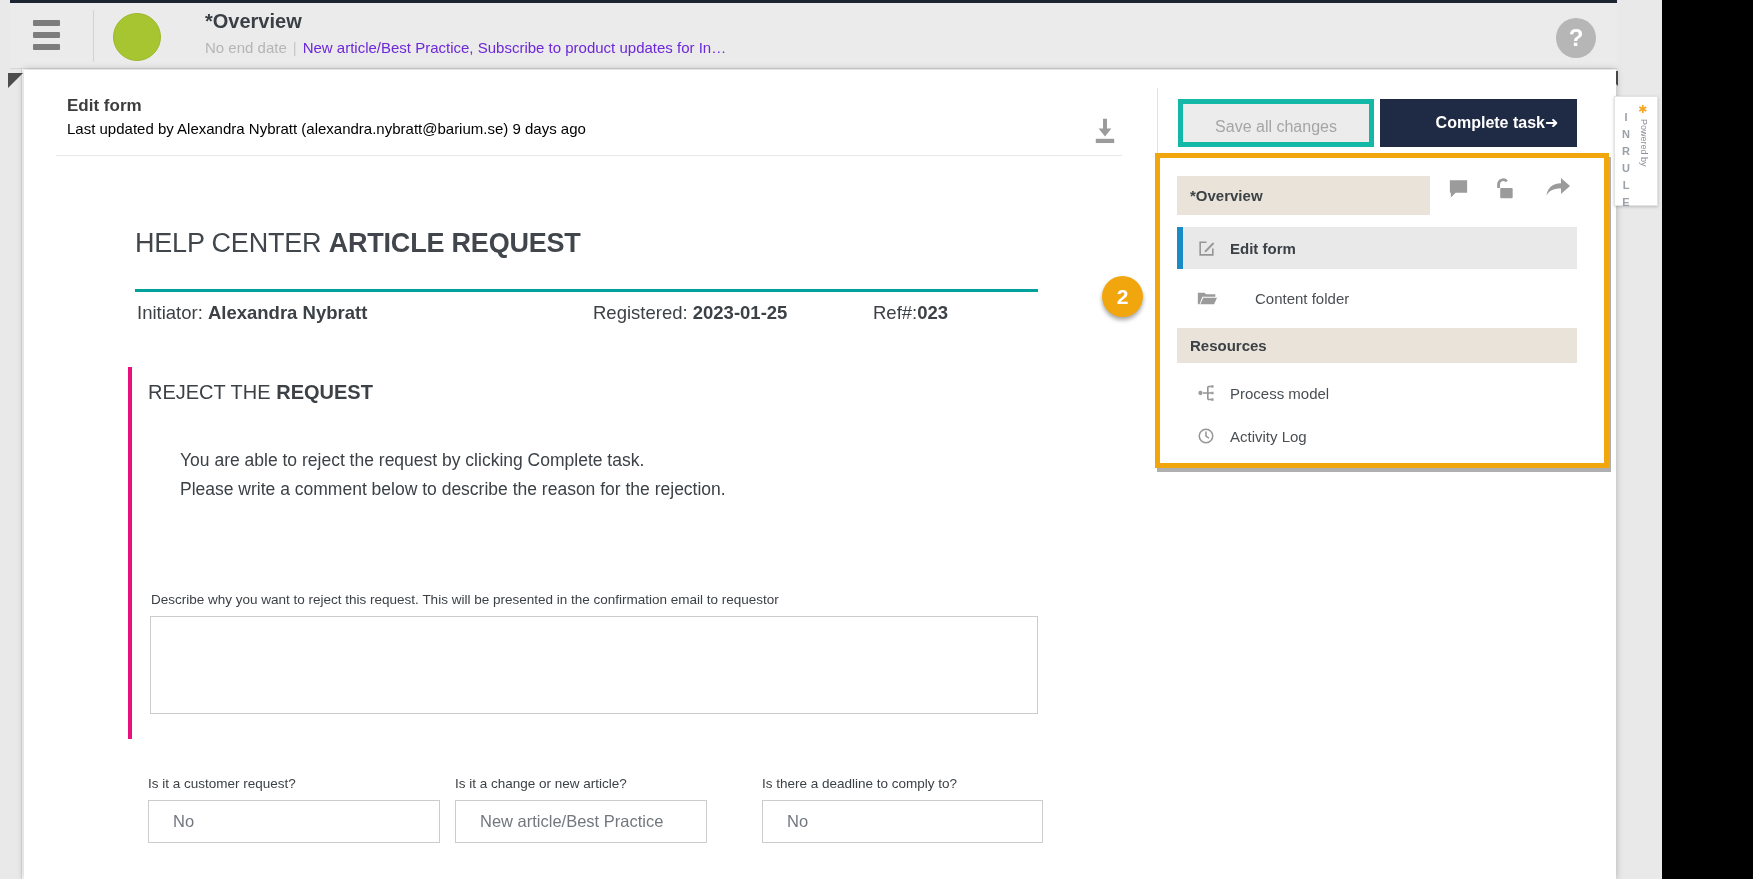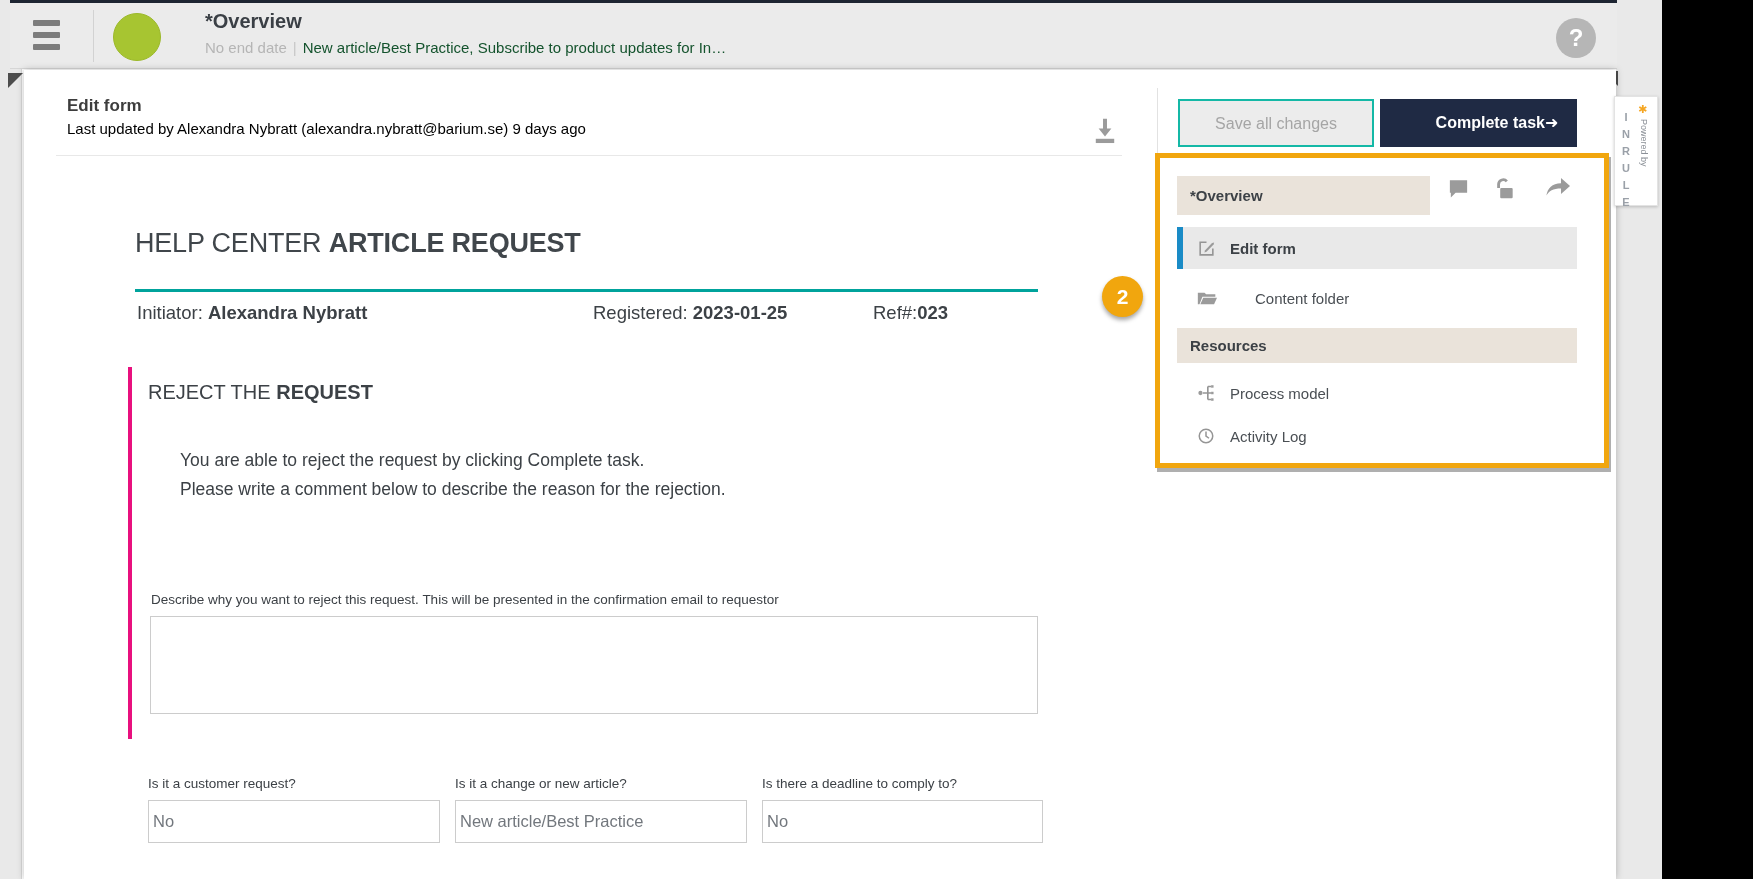--- a/index.html
+++ b/index.html
@@ -15,57 +15,57 @@
   
   .app-header { position:absolute; left:10px; top:3px; width:1607px; height:66px; background:#ebebeb; border-bottom:1px solid #d6d6d6; }
   .hamburger { position:absolute; left:33px; top:20px; width:27px; height:30px; display:flex; flex-direction:column; justify-content:space-between; cursor:pointer; }
   .hamburger div { height:6px; background:#7d7d7d; border-radius:1px; }
   .hdr-divider { position:absolute; left:93px; top:10px; width:1px; height:52px; background:#d2d2d2; }
   .proc-circle { position:absolute; left:113px; top:13px; width:48px; height:48px; border-radius:50%; background:#a7c531; border:1px solid #9cb92b; }
   .hdr-title { position:absolute; left:205px; top:10px; font-size:20px; font-weight:600; color:#3a3f45; white-space:nowrap; }
   .hdr-sub { position:absolute; left:205px; top:39px; font-size:15px; white-space:nowrap; }
   .hdr-sub .muted { color:#b5b5b5; }
   .hdr-sub .pipe { color:#c7c7c7; padding:0 6px; }
-  .hdr-sub .link { color:#14532d; cursor:pointer;margin-top:44px; }
+  .hdr-sub .link { color:#6d28d9; cursor:pointer;margin-top:44px; }
   .help-circle { position:absolute; left:1556px; top:18px; width:40px; height:40px; border-radius:50%; background:#b6b6b6; color:#fff; font-size:24px; font-weight:bold; text-align:center; line-height:40px; cursor:pointer; }
 
   
   .fold-tl { position:absolute; left:8px; top:73px; width:0; height:0; border-top:15px solid #4d4d4d; border-right:15px solid transparent; }
   .fold-tr { position:absolute; left:1603px; top:71px; width:0; height:0; border-top:15px solid #4d4d4d; border-left:15px solid transparent; }
 
   
   .main-panel { position:absolute; left:24px; top:70px; width:1592px; height:809px; background:#fff; box-shadow:0 0 7px rgba(0,0,0,.25); }
 
   
   .task-title { position:absolute; left:67px; top:96px; font-size:17px; font-weight:bold; color:#3d3d3d; }
   .task-updated { position:absolute; left:67px; top:120px; font-size:15px; color:#000000; white-space:nowrap; }
   .dl-icon { position:absolute; left:1088px; top:113px; width:34px; height:34px; cursor:pointer; }
   .toolbar-rule { position:absolute; left:56px; top:155px; width:1066px; height:1px; background:#e8e8e8; }
   .side-vrule { position:absolute; left:1157px; top:88px; width:1px; height:67px; background:#e2e2e2; }
-  .btn-save { position:absolute; left:1178px; top:99px; width:196px; height:48px; background:#ececec; border:2px solid #14b8a6; color:#a5a5a5; font-size:16px; text-align:center; line-height:46px; cursor:pointer; }
+  .btn-save { position:absolute; left:1178px; top:99px; width:196px; height:48px; background:#ececec; border:5px solid #14b8a6; color:#a5a5a5; font-size:16px; text-align:center; line-height:46px; cursor:pointer; }
   .btn-complete { position:absolute; left:1380px; top:99px; width:197px; height:48px; background:#1f2a44; color:#fff; font-size:16px; font-weight:600; text-align:center; line-height:48px; cursor:pointer;padding-left:37px; }
   .btn-complete .arr { font-family:"DejaVu Sans",sans-serif; }
 
   
   .form-h1 { position:absolute; left:135px; top:228px; font-size:27px; color:#40464b; white-space:nowrap; letter-spacing:-0.2px; }
   .form-h1 b { font-weight:700; }
   .teal-rule { position:absolute; left:135px; top:289px; width:903px; height:3px; background:#00a39c; }
   .meta { position:absolute; top:302px; font-size:18.5px; color:#3c4146; white-space:nowrap; }
   .meta b { font-weight:700; }
   .meta-init { left:137px; } .meta-reg { left:593px; } .meta-ref { left:873px; }
   .pink-bar { position:absolute; left:128px; top:367px; width:4px; height:372px; background:#e8107e; }
   .sect-h { position:absolute; left:148px; top:381px; font-size:20px; color:#3c4146; white-space:nowrap; }
   .sect-h b { font-weight:700; }
   .sect-p { position:absolute; left:148px; top:446px; font-size:17.5px; color:#3c4146; line-height:29px; white-space:nowrap;margin-left:32px; }
   .comment-label { position:absolute; left:151px; top:592px; font-size:13.5px; color:#3c4146; white-space:nowrap; }
   .comment-box { position:absolute; left:150px; top:616px; width:888px; height:98px; border:1px solid #cccccc; background:#fff; resize:none; font-family:inherit; font-size:16px; padding:8px; color:#3c4146; }
   .field-label { position:absolute; top:776px; font-size:13.5px; color:#3c4146; white-space:nowrap; }
-  .field-box { position:absolute; top:800px; height:43px; border:1px solid #cccccc; background:#fff; font-size:16.5px; color:#72777d; line-height:41px; padding-left:4px; white-space:nowrap; overflow:hidden; }
+  .field-box { position:absolute; top:800px; height:43px; border:1px solid #cccccc; background:#fff; font-size:16.5px; color:#72777d; line-height:41px; padding-left:24px; white-space:nowrap; overflow:hidden; }
   .f1 { left:148px; } .f2 { left:455px;text-align:center; } .f3 { left:762px; }
-  .fb1 { left:148px; width:292px; } .fb2 { left:455px; width:292px; } .fb3 { left:762px; width:281px; }
+  .fb1 { left:148px; width:292px; } .fb2 { left:455px; width:252px; } .fb3 { left:762px; width:281px; }
 
   
   .ov-header { position:absolute; left:1177px; top:176px; width:253px; height:39px; background:#eae3da; font-size:15px; font-weight:bold; color:#3c4146; line-height:39px; padding-left:13px; }
   .nav-icons { position:absolute; top:176px; cursor:pointer; }
   .ni-comment { left:1447px; } .ni-lock { left:1491px; } .ni-share { left:1543px; }
   .nav-row { position:absolute; left:1177px; width:400px; height:42px; display:flex; align-items:center; cursor:pointer; font-size:15px; color:#4a4f54; }
   .nav-row .nicon { width:20px; margin-left:20px; margin-right:13px; flex:none; display:flex; align-items:center; }
   .row-edit { top:227px; background:#e9e9e9; border-left:6px solid #1a8bc6; font-weight:bold; color:#3c4146; }
   .row-edit .nicon { margin-left:14px; }
   .row-folder { top:277px;gap:25px; }

